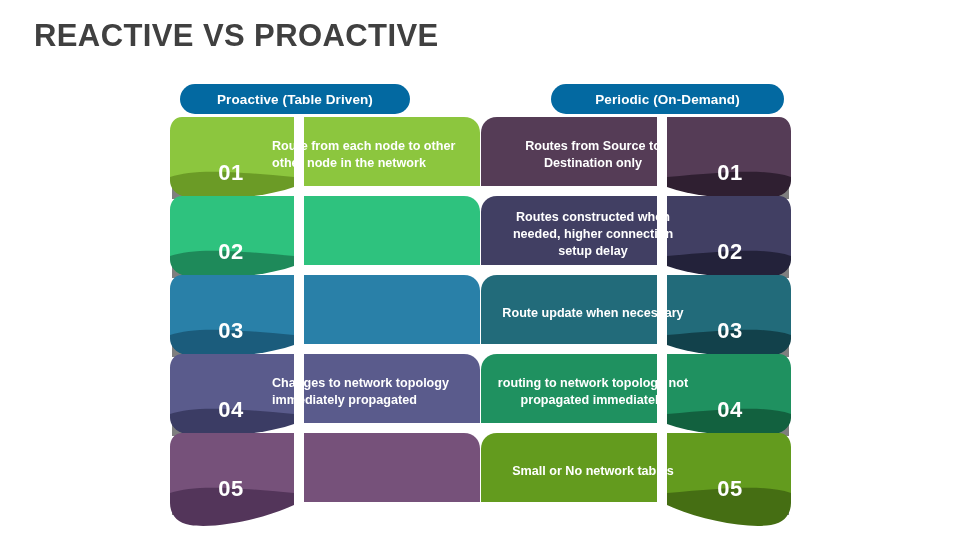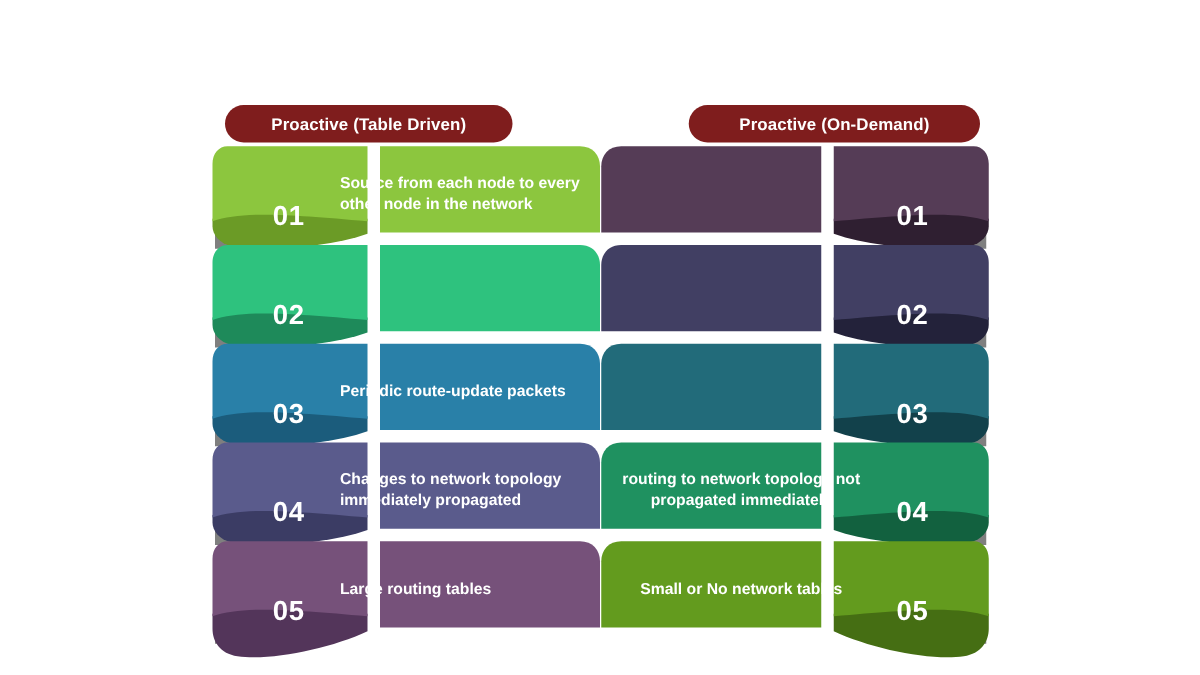--- a/index.html
+++ b/index.html
@@ -33,21 +33,21 @@
     font-weight: bold;
     letter-spacing: 0.4px;
     color: #404040;
     white-space: nowrap;
   }
 
   
   .col-header {
     position: absolute;
     height: 30px;
-    background: #7f1d1d;
+    background: #0369a1;
     border-radius: 15px;
     color: #ffffff;
     font-size: 13.5px;
     font-weight: bold;
     display: flex;
     align-items: center;
     justify-content: center;
     letter-spacing: 0.1px;
   }
   #header-proactive {
@@ -113,85 +113,92 @@
     text-align: center;
     justify-content: center;
   }
   .panel-text span { display: block; width: 100%; }
 </style>
 </head>
 <body>
 
 <div id="slide">
 
+  <div id="page-title">REACTIVE VS PROACTIVE</div>
 
   <div class="col-header" id="header-proactive">Proactive (Table Driven)</div>
 
-  <div class="col-header" id="header-reactive">Proactive (On-Demand)</div>
+  <div class="col-header" id="header-reactive">Periodic (On-Demand)</div>
 
   <div id="rows-container">
       <div class="row row-left" style="top: 117px;">
         <svg width="312" height="100" viewBox="0 0 312 100">
           <path d="M 4,56 L 40,56 L 40,82 L 4,82 Z" fill="#7f7f7f"></path>
           <path d="M 2,58 C 26,50 60,52 126,58 L 126,70 C 92,82 40,84 18,80 C 7,78 2,70 2,64 Z" fill="#6b9b26"></path>
           <path d="M 14,0 L 126,0 L 126,60 C 60,54 26,52 2,60 L 2,14 C 2,6 7,0 14,0 Z" fill="#8cc63e"></path>
           <path d="M 136,0 L 296,0 C 306,0 312,7 312,16 L 312,69 L 136,69 Z" fill="#8cc63e"></path>
         </svg>
         <div class="num">01</div>
         <div class="panel-text">
-          <span>Source from each node to every other node in the network</span>
+          <span>Route from each node to other other node in the network</span>
         </div>
       </div>
       <div class="row row-right" style="top: 117px;">
         <svg width="312" height="100" viewBox="0 0 312 100">
           <path d="M 308,56 L 272,56 L 272,82 L 308,82 Z" fill="#7f7f7f"></path>
           <path d="M 310,58 C 286,50 252,52 186,58 L 186,70 C 220,82 272,84 294,80 C 305,78 310,70 310,64 Z" fill="#2f1f31"></path>
           <path d="M 298,0 L 186,0 L 186,60 C 252,54 286,52 310,60 L 310,14 C 310,6 305,0 298,0 Z" fill="#553c56"></path>
           <path d="M 176,0 L 16,0 C 6,0 0,7 0,16 L 0,69 L 176,69 Z" fill="#553c56"></path>
         </svg>
         <div class="num">01</div>
+        <div class="panel-text">
+          <span>Routes from Source to Destination only</span>
+        </div>
       </div>
       <div class="row row-left" style="top: 196px;">
         <svg width="312" height="100" viewBox="0 0 312 100">
           <path d="M 4,56 L 40,56 L 40,82 L 4,82 Z" fill="#7f7f7f"></path>
           <path d="M 2,58 C 26,50 60,52 126,58 L 126,70 C 92,82 40,84 18,80 C 7,78 2,70 2,64 Z" fill="#1e8a5a"></path>
           <path d="M 14,0 L 126,0 L 126,60 C 60,54 26,52 2,60 L 2,14 C 2,6 7,0 14,0 Z" fill="#2ec27e"></path>
           <path d="M 136,0 L 296,0 C 306,0 312,7 312,16 L 312,69 L 136,69 Z" fill="#2ec27e"></path>
         </svg>
         <div class="num">02</div>
       </div>
       <div class="row row-right" style="top: 196px;">
         <svg width="312" height="100" viewBox="0 0 312 100">
           <path d="M 308,56 L 272,56 L 272,82 L 308,82 Z" fill="#7f7f7f"></path>
           <path d="M 310,58 C 286,50 252,52 186,58 L 186,70 C 220,82 272,84 294,80 C 305,78 310,70 310,64 Z" fill="#23223a"></path>
           <path d="M 298,0 L 186,0 L 186,60 C 252,54 286,52 310,60 L 310,14 C 310,6 305,0 298,0 Z" fill="#413f63"></path>
           <path d="M 176,0 L 16,0 C 6,0 0,7 0,16 L 0,69 L 176,69 Z" fill="#413f63"></path>
         </svg>
         <div class="num">02</div>
+        <div class="panel-text">
+          <span>Routes constructed when needed, higher connection setup delay</span>
+        </div>
       </div>
       <div class="row row-left" style="top: 275px;">
         <svg width="312" height="100" viewBox="0 0 312 100">
           <path d="M 4,56 L 40,56 L 40,82 L 4,82 Z" fill="#7f7f7f"></path>
           <path d="M 2,58 C 26,50 60,52 126,58 L 126,70 C 92,82 40,84 18,80 C 7,78 2,70 2,64 Z" fill="#1b5c7c"></path>
           <path d="M 14,0 L 126,0 L 126,60 C 60,54 26,52 2,60 L 2,14 C 2,6 7,0 14,0 Z" fill="#2980a8"></path>
           <path d="M 136,0 L 296,0 C 306,0 312,7 312,16 L 312,69 L 136,69 Z" fill="#2980a8"></path>
         </svg>
         <div class="num">03</div>
-        <div class="panel-text">
-          <span>Periodic route-update packets</span>
-        </div>
       </div>
       <div class="row row-right" style="top: 275px;">
         <svg width="312" height="100" viewBox="0 0 312 100">
           <path d="M 308,56 L 272,56 L 272,82 L 308,82 Z" fill="#7f7f7f"></path>
           <path d="M 310,58 C 286,50 252,52 186,58 L 186,70 C 220,82 272,84 294,80 C 305,78 310,70 310,64 Z" fill="#12414b"></path>
           <path d="M 298,0 L 186,0 L 186,60 C 252,54 286,52 310,60 L 310,14 C 310,6 305,0 298,0 Z" fill="#226b7a"></path>
           <path d="M 176,0 L 16,0 C 6,0 0,7 0,16 L 0,69 L 176,69 Z" fill="#226b7a"></path>
         </svg>
         <div class="num">03</div>
+        <div class="panel-text">
+          <span>Route update when necessary</span>
+        </div>
       </div>
       <div class="row row-left" style="top: 354px;">
         <svg width="312" height="100" viewBox="0 0 312 100">
           <path d="M 4,56 L 40,56 L 40,82 L 4,82 Z" fill="#7f7f7f"></path>
           <path d="M 2,58 C 26,50 60,52 126,58 L 126,70 C 92,82 40,84 18,80 C 7,78 2,70 2,64 Z" fill="#3b3c64"></path>
           <path d="M 14,0 L 126,0 L 126,60 C 60,54 26,52 2,60 L 2,14 C 2,6 7,0 14,0 Z" fill="#5a5b8c"></path>
           <path d="M 136,0 L 296,0 C 306,0 312,7 312,16 L 312,69 L 136,69 Z" fill="#5a5b8c"></path>
         </svg>
         <div class="num">04</div>
         <div class="panel-text">
@@ -211,23 +218,20 @@
         </div>
       </div>
       <div class="row row-left" style="top: 433px;">
         <svg width="312" height="100" viewBox="0 0 312 100">
           <path d="M 4,56 L 40,56 L 40,82 L 4,82 Z" fill="#7f7f7f"></path>
           <path d="M 2,58 C 26,50 60,52 126,58 L 126,72 C 96,86 48,96 22,92 C 8,90 2,80 2,70 Z" fill="#53355a"></path>
           <path d="M 14,0 L 126,0 L 126,60 C 60,54 26,52 2,60 L 2,14 C 2,6 7,0 14,0 Z" fill="#76517a"></path>
           <path d="M 136,0 L 296,0 C 306,0 312,7 312,16 L 312,69 L 136,69 Z" fill="#76517a"></path>
         </svg>
         <div class="num">05</div>
-        <div class="panel-text">
-          <span>Large routing tables</span>
-        </div>
       </div>
       <div class="row row-right" style="top: 433px;">
         <svg width="312" height="100" viewBox="0 0 312 100">
           <path d="M 308,56 L 272,56 L 272,82 L 308,82 Z" fill="#7f7f7f"></path>
           <path d="M 310,58 C 286,50 252,52 186,58 L 186,72 C 216,86 264,96 290,92 C 304,90 310,80 310,70 Z" fill="#456e13"></path>
           <path d="M 298,0 L 186,0 L 186,60 C 252,54 286,52 310,60 L 310,14 C 310,6 305,0 298,0 Z" fill="#639b1e"></path>
           <path d="M 176,0 L 16,0 C 6,0 0,7 0,16 L 0,69 L 176,69 Z" fill="#639b1e"></path>
         </svg>
         <div class="num">05</div>
         <div class="panel-text">

